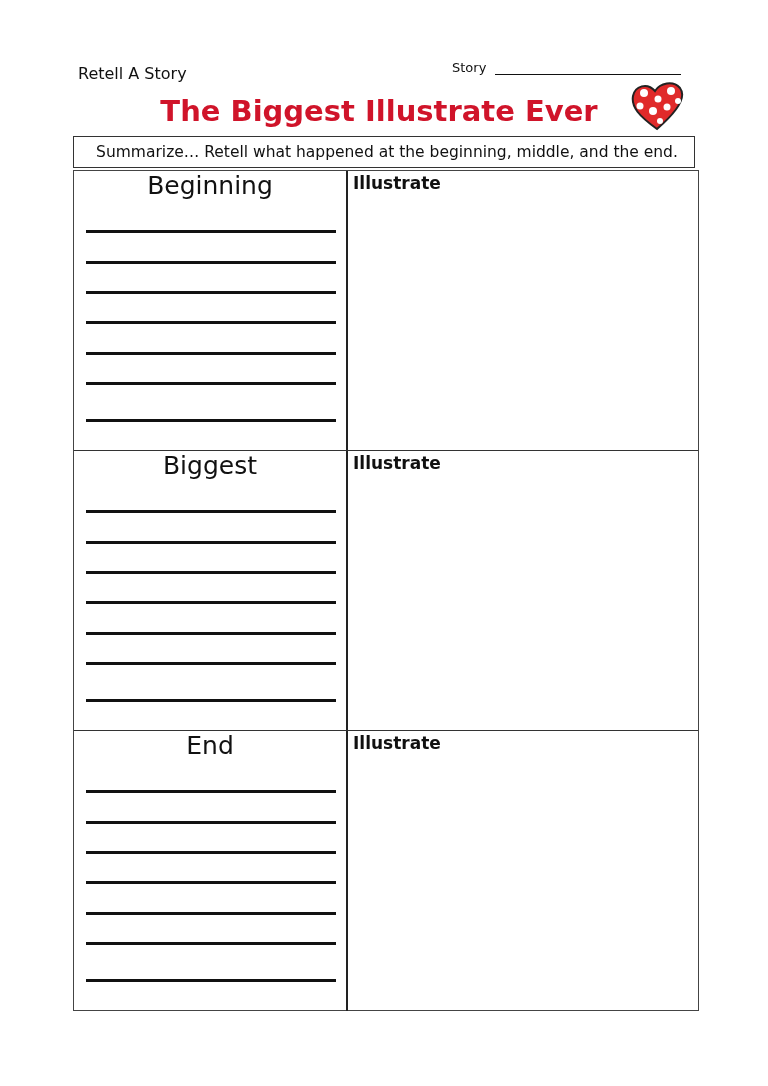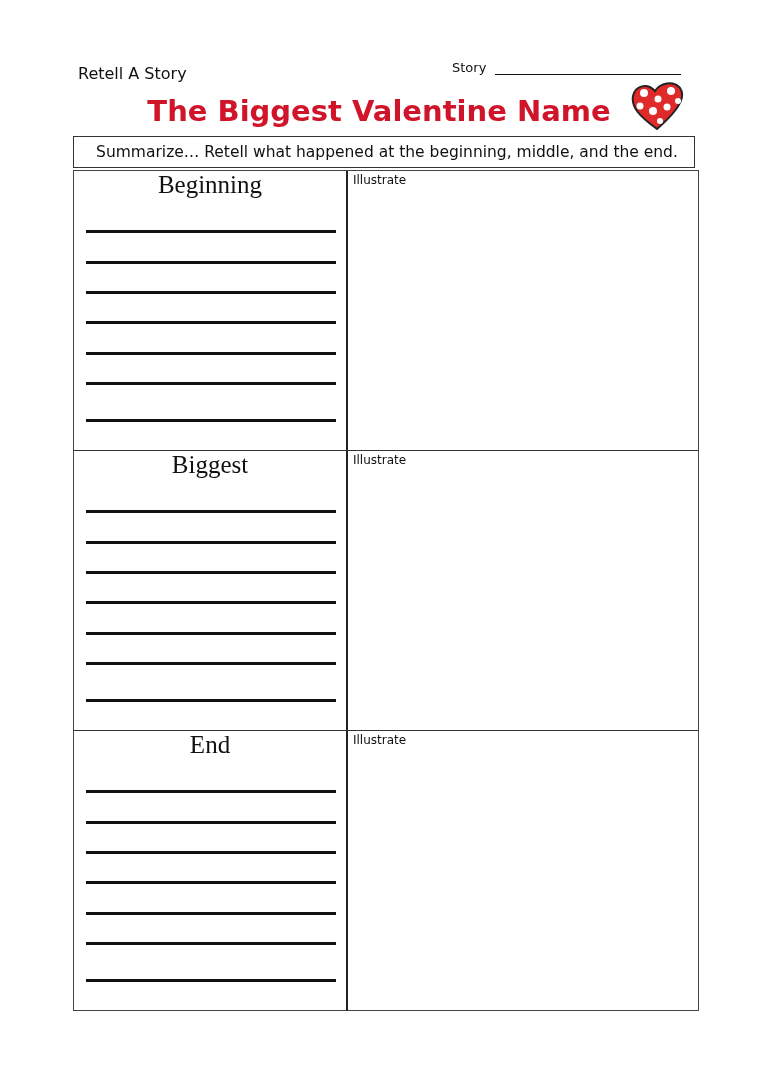--- a/index.html
+++ b/index.html
@@ -7,32 +7,32 @@
   .abs{position:absolute;}
   #retell{left:78px;top:64px;font-size:16px;}
   #name-label{left:452px;top:60px;font-size:13px;}
   #name-line{left:495px;top:74px;width:186px;border-bottom:1px solid #111;}
   #title{left:0;width:758px;top:94px;text-align:center;font-size:29px;font-weight:bold;color:#d0142a;}
   #heart{left:629px;top:80px;width:56px;height:52px;}
   #summary{left:73px;top:136px;width:622px;height:32px;border:1px solid #333;box-sizing:border-box;font-size:15.5px;line-height:30px;padding-left:6px;white-space:nowrap;text-align:center;}
   #table{left:73px;top:170px;width:626px;height:841px;border:1px solid #444;box-sizing:border-box;}
   .row{position:absolute;left:0;width:100%;height:280px;box-sizing:border-box;}
   .row.br{border-bottom:1px solid #333;}
-  .left{position:absolute;left:0;top:0;width:274px;height:100%;border-right:2px solid #222;box-sizing:border-box;font-family:Liberation Serif, serif;}
+  .left{position:absolute;left:0;top:0;width:274px;height:100%;border-right:2px solid #222;box-sizing:border-box;}
   .sec-title{position:absolute;top:0;left:0;width:100%;text-align:center;font-size:25px;}
   .wline{position:absolute;left:12px;width:250px;border-top:3px solid #111;}
-  .illus{position:absolute;left:279px;top:2px;font-size:12px;}
+  .illus{position:absolute;left:279px;top:2px;font-size:17px;font-weight:bold;}
 </style>
 </head>
 <body>
 
 <div class="abs" id="retell">Retell A Story</div>
 <div class="abs" id="name-label">Story</div>
 <div class="abs" id="name-line"></div>
-<div class="abs" id="title">The Biggest Valentine Name</div>
+<div class="abs" id="title">The Biggest Illustrate Ever</div>
 
 <svg class="abs" id="heart" viewBox="0 0 56 52">
   <path d="M28 49 C10 36 2 27 4 16 C6 6 18 2 26 11 C31 3 44 0 51 8 C57 16 50 30 28 49 Z" fill="#e02a2a" stroke="#222" stroke-width="2"></path>
   <g fill="#fff">
     <circle cx="15" cy="13" r="4"></circle>
       <circle cx="29" cy="19" r="3.5"></circle>
       <circle cx="42" cy="11" r="4"></circle>
     <circle cx="11" cy="26" r="3.5"></circle>
       <circle cx="24" cy="31" r="4"></circle>
       <circle cx="38" cy="27" r="3.5"></circle>

